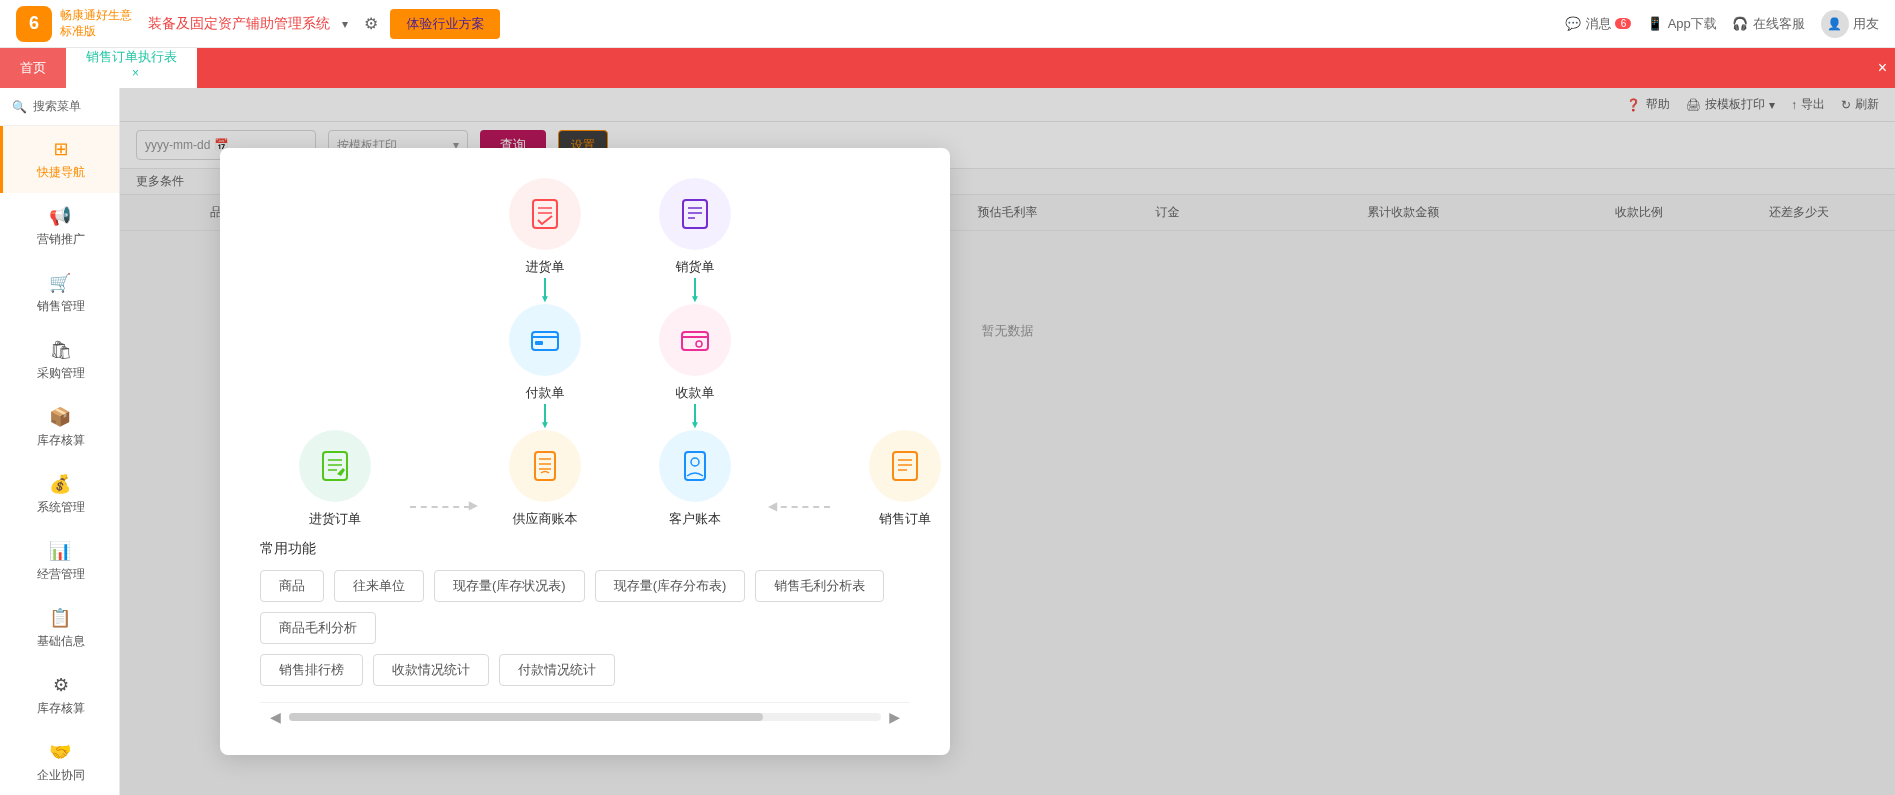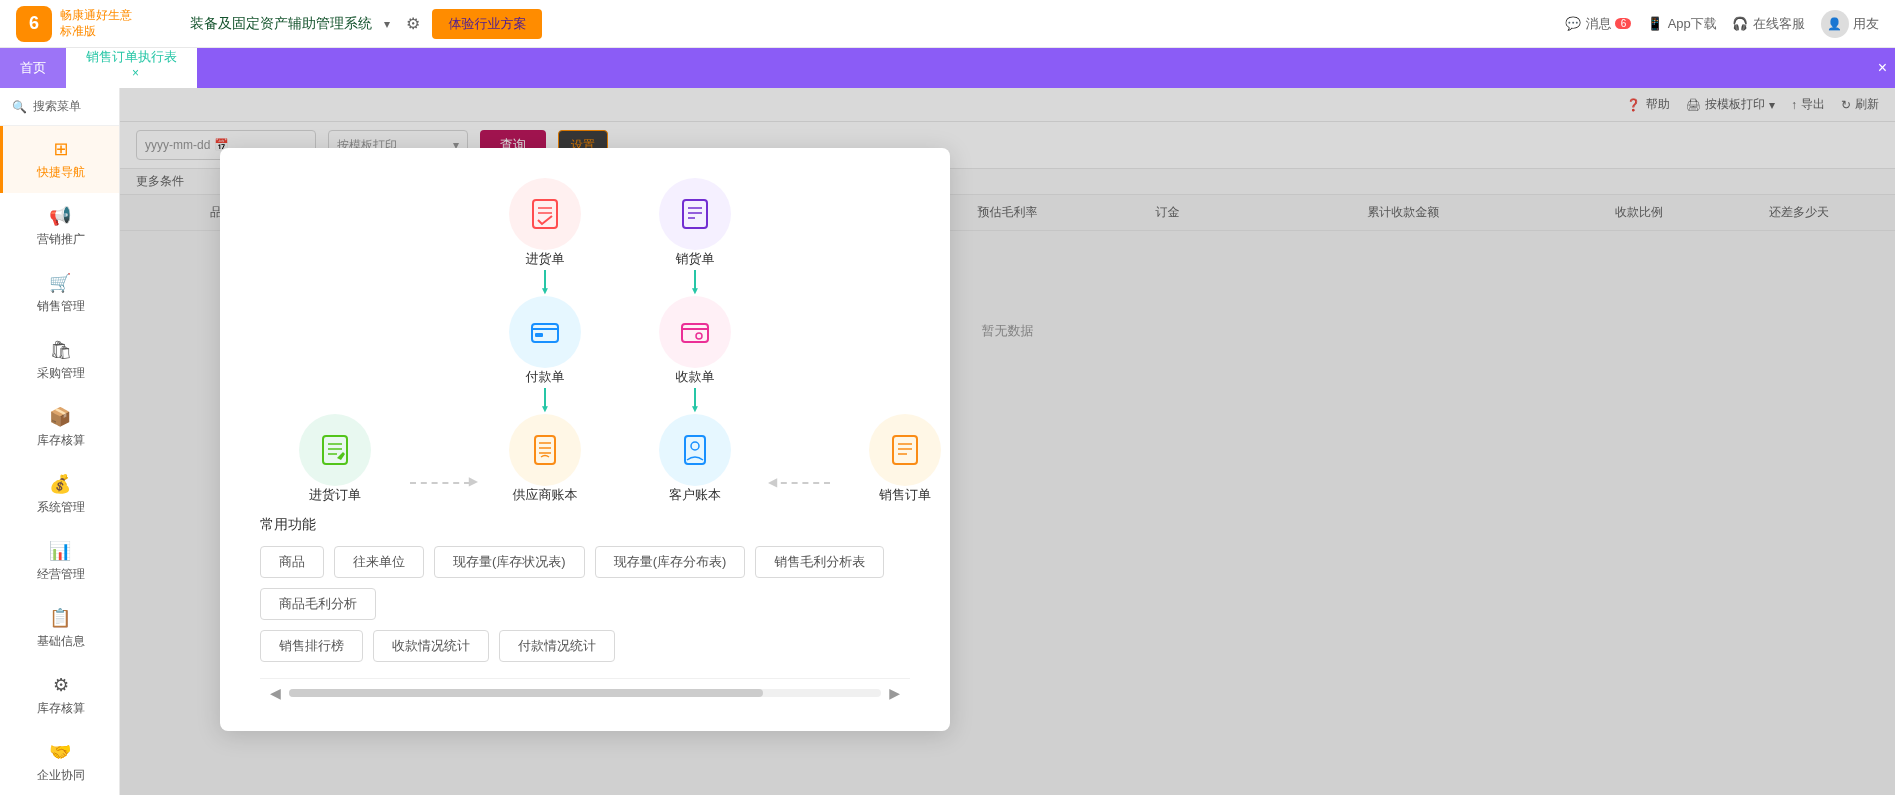--- a/index.html
+++ b/index.html
@@ -7,33 +7,33 @@
 
     
     .top-header {
       display: flex; align-items: center; height: 48px;
       background: #fff; border-bottom: 1px solid #e8e8e8;
       padding: 0 16px; gap: 12px;
     }
     .logo-area { display: flex; align-items: center; gap: 8px; width: 120px; }
     .logo-icon { width: 36px; height: 36px; background: #ff8c00; border-radius: 8px; display: flex; align-items: center; justify-content: center; color: #fff; font-size: 18px; font-weight: bold; }
     .logo-text { font-size: 12px; color: #ff8c00; line-height: 1.3; }
-    .system-title { font-size: 14px; color: #14532d; font-weight: 500; margin-left: 42px; }
+    .system-title { font-size: 14px; color: #ef4444; font-weight: 500; }
     .header-dropdown { color: #666; font-size: 12px; cursor: pointer; }
     .gear-icon { color: #666; font-size: 16px; cursor: pointer; margin-left: 4px; }
     .trial-btn { background: #ff8c00; color: #4c1d95; border: none; border-radius: 4px; padding: 6px 16px; cursor: pointer; font-size: 13px; }
     .header-right { margin-left: auto; display: flex; align-items: center; gap: 16px; }
     .header-action { display: flex; align-items: center; gap: 4px; color: #666; font-size: 13px; cursor: pointer; }
     .badge { background: #ff4d4f; color: #fff; border-radius: 10px; font-size: 10px; padding: 0 5px; min-width: 16px; text-align: center; }
     .avatar { width: 28px; height: 28px; background: #ddd; border-radius: 50%; display: flex; align-items: center; justify-content: center; font-size: 12px; color: #666; }
 
     
     .tab-bar {
       display: flex; align-items: center; height: 40px;
-      background: #8b5cf6; padding: 0 0 0 0;
+      background: #ef4444; padding: 0 0 0 0;
     }
     .tab-item { padding: 0 20px; height: 40px; display: flex; align-items: center; cursor: pointer; color: rgba(255,255,255,0.85); font-size: 13px; }
     .tab-item.home { background: rgba(255,255,255,0.15); color: #fff; }
     .tab-item.active { background: #fff; color: #26c6a6; font-weight: 500; flex-direction: column; }
     .tab-close { margin-left: 8px; color: #26c6a6; font-size: 12px; cursor: pointer; }
     .tab-bar-close { margin-left: auto; margin-right: 8px; color: #fff; cursor: pointer; font-size: 16px; }
 
     
     .main-layout { display: flex; height: calc(795px - 88px); }
 
@@ -69,21 +69,21 @@
 
     
     .empty-state { display: flex; justify-content: center; align-items: center; height: 200px; color: #999; font-size: 13px; }
 
     
     .overlay { position: absolute; top: 0; left: 0; right: 0; bottom: 0; background: rgba(0,0,0,0.15); z-index: 10; }
     .modal { position: absolute; top: 60px; left: 100px; width: 730px; background: #fff; border-radius: 8px; box-shadow: 0 4px 24px rgba(0,0,0,0.15); z-index: 20; padding: 30px 40px 24px; }
 
     
     .flow-section { display: flex; flex-direction: column; gap: 20px; }
-    .flow-item { display: flex; flex-direction: column; align-items: center; width: 150px; }
+    .flow-item { display: flex; flex-direction: column; align-items: center; gap: 8px; width: 150px; }
     .flow-circle { width: 72px; height: 72px; border-radius: 50%; display: flex; align-items: center; justify-content: center; font-size: 28px; }
     .flow-circle.green { background: #e8f8f0; color: #52c41a; }
     .flow-circle.red { background: #fff0f0; color: #ff4d4f; }
     .flow-circle.purple { background: #f5f0ff; color: #722ed1; }
     .flow-circle.orange { background: #fff7e6; color: #fa8c16; }
     .flow-circle.teal { background: #e6f7ff; color: #1890ff; }
     .flow-circle.pink { background: #fff0f6; color: #eb2f96; }
     .flow-label { font-size: 13px; color: #333; }
     .flow-arrow-h { display: flex; align-items: center; padding-bottom: 20px; }
     .arrow-line-h { width: 60px; border-top: 2px dashed #ccc; position: relative; }

